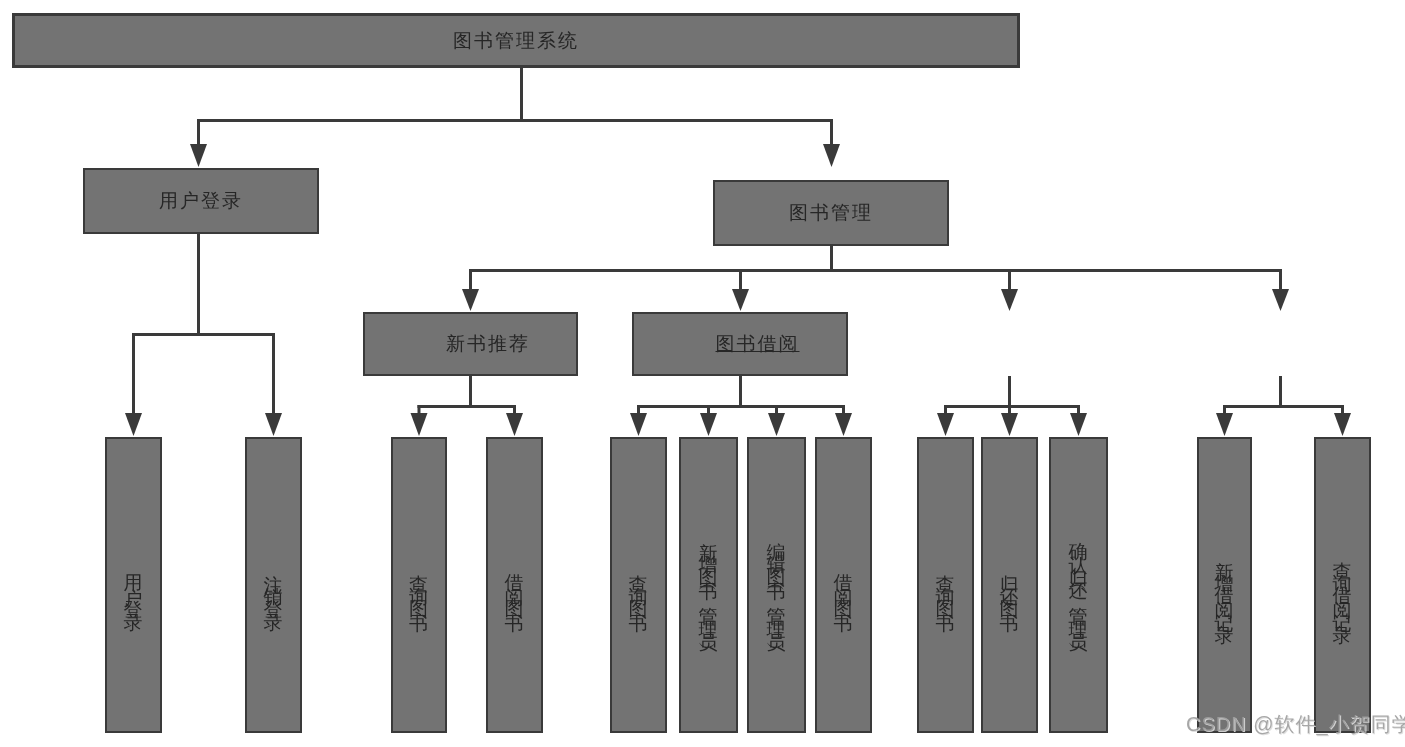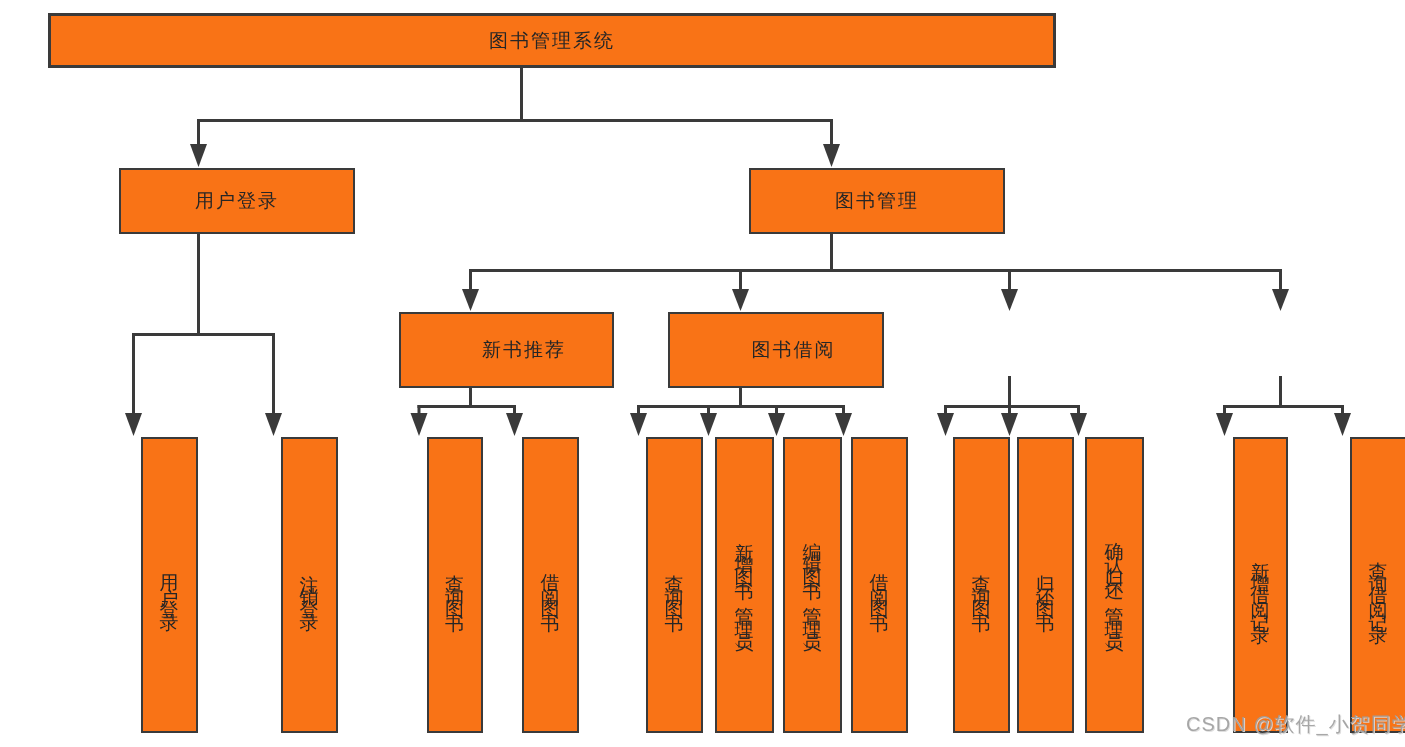--- a/index.html
+++ b/index.html
@@ -6,42 +6,41 @@
   #stage{
     position:relative;
     width:1405px;height:747px;
     background:#ffffff;
     font-family:"Liberation Sans","DejaVu Sans",sans-serif;
     color:#262626;
     overflow:hidden;
   }
   .box{
     position:absolute;
-    background:#f97316;
+    background:#737373;
     border:2px solid #3a3a3a;
     box-sizing:border-box;
     display:flex;
     align-items:center;
     justify-content:center;
     z-index:2;
-    margin-left:36px;
   }
   .root{
     left:12px;top:13px;width:1008px;height:55px;
     border-width:3px;
     font-size:19px;
     letter-spacing:2px;
   }
   .lvl{
     height:66px;
     font-size:19px;
     letter-spacing:2px;
   }
   .lvl2{
-    top:312px;height:76px;
+    top:312px;height:64px;
     font-size:19px;
     letter-spacing:2px;
     padding-left:35px;
   }
   .leaf{
     top:437px;height:296px;
     font-size:19px;
   }
   .leaf .vtext{
     writing-mode:vertical-rl;
@@ -138,28 +137,28 @@
     </g>
   </svg>
 
   <div class="box root">
     <span>图书管理系统</span>
   </div>
 
   <div class="box lvl" style="left:83px;top:168px;width:236px;">
     <span>用户登录</span>
   </div>
-  <div class="box lvl" style="left:713px;top:168px;width:256px;">
+  <div class="box lvl" style="left:713px;top:180px;width:236px;">
     <span>图书管理</span>
   </div>
 
   <div class="box lvl2" style="left:363px;width:215px;">
     <span>新书推荐</span>
   </div>
-  <div class="box lvl2" style="left:632px;width:216px;">
+  <div class="box lvl2" style="left:632px;width:216px;text-decoration:underline;">
     <span>图书借阅</span>
   </div>
 
   <div class="box leaf" style="left:105px;width:57px;">
     <span class="vtext">用户登录</span>
   </div>
   <div class="box leaf" style="left:245px;width:57px;">
     <span class="vtext">注销登录</span>
   </div>
 

